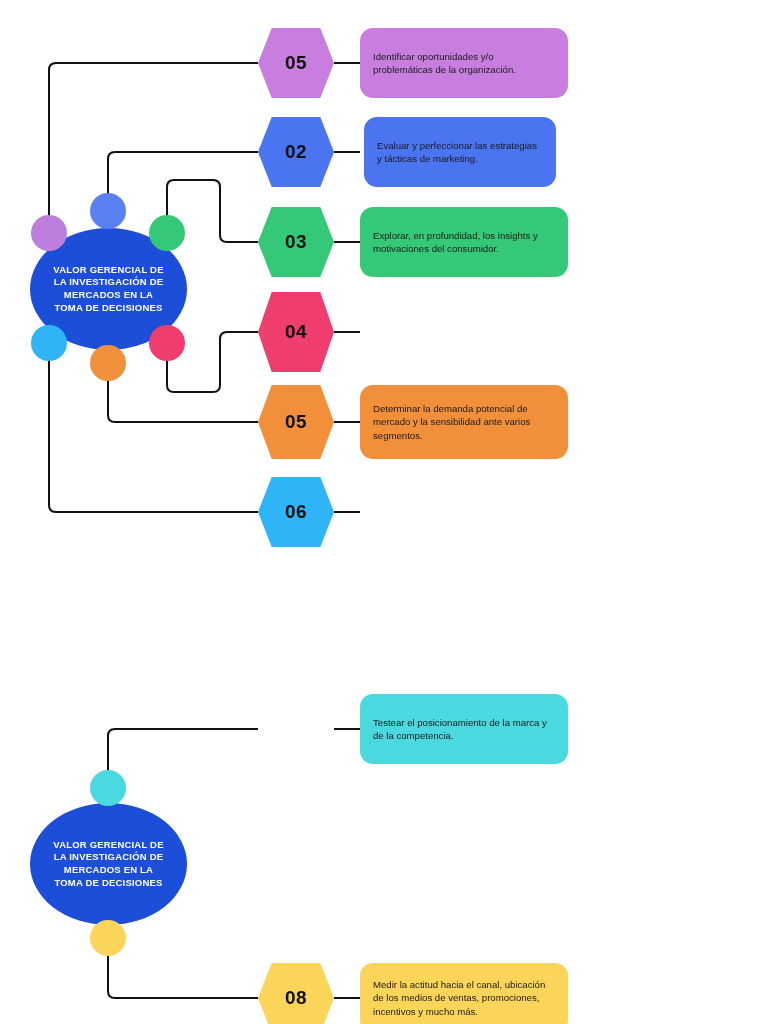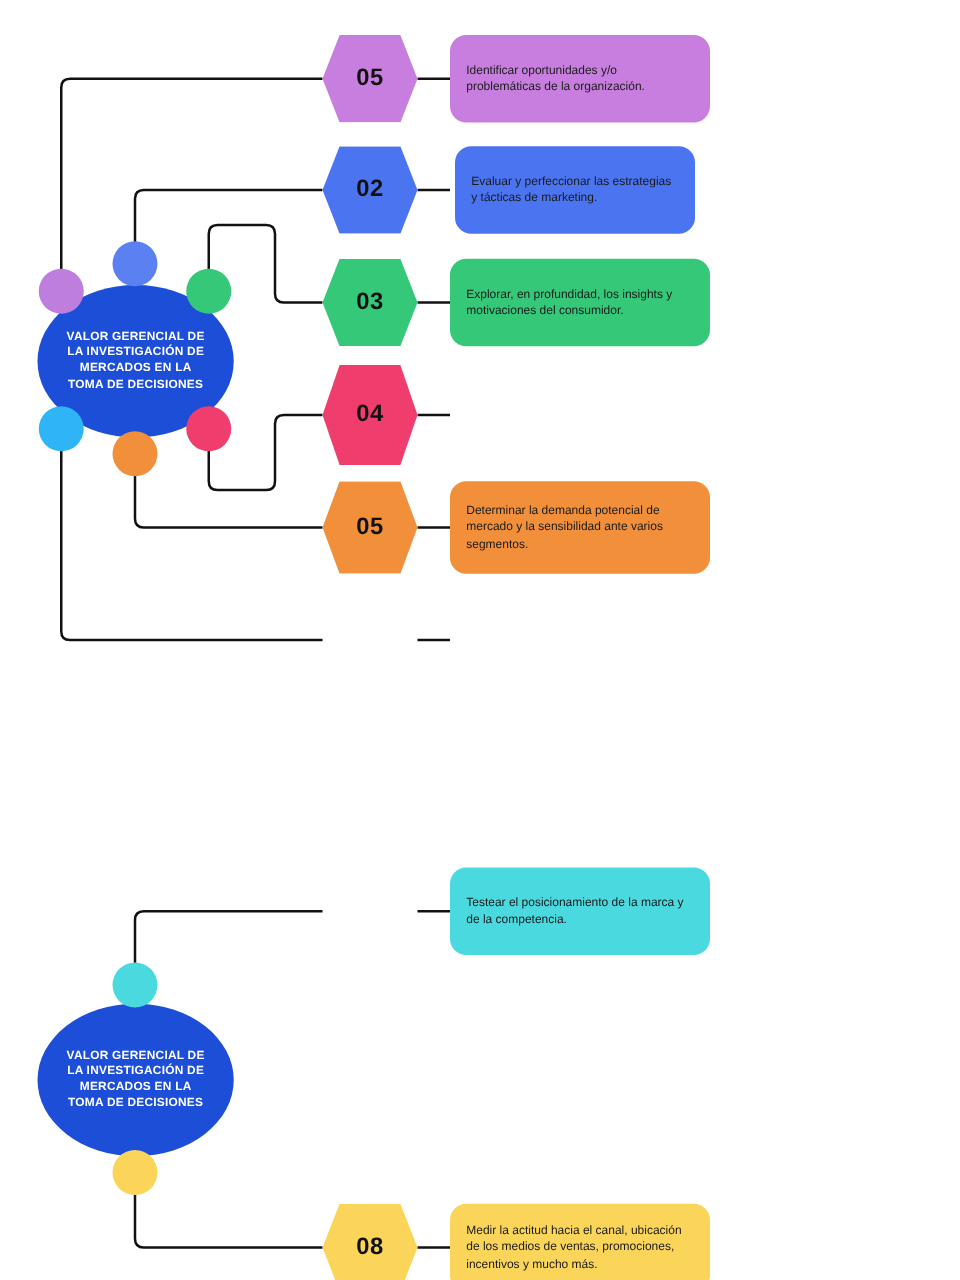--- a/index.html
+++ b/index.html
@@ -138,20 +138,23 @@
   <div class="row" style="top:385px;height:74px;">
     <div class="hex" style="height:74px;background:#f18f3b;">
       <span>05</span>
     </div>
     <div class="card" style="left:102px;top:0;width:208px;height:74px;background:#f18f3b;">
       <span>Determinar la demanda potencial de mercado y la sensibilidad ante varios segmentos.</span>
     </div>
   </div>
 
   <div class="row" style="top:477px;height:70px;">
+    <div class="hex" style="height:70px;background:#2eb4f7;">
+      <span>06</span>
+    </div>
   </div>
 
   <div class="row" style="top:694px;height:70px;">
     <div class="card" style="left:102px;top:0;width:208px;height:70px;background:#4ad9de;">
       <span>Testear el posicionamiento de la marca y de la competencia.</span>
     </div>
   </div>
 
   <div class="row" style="top:963px;height:70px;">
     <div class="hex" style="height:70px;background:#fad55a;">

